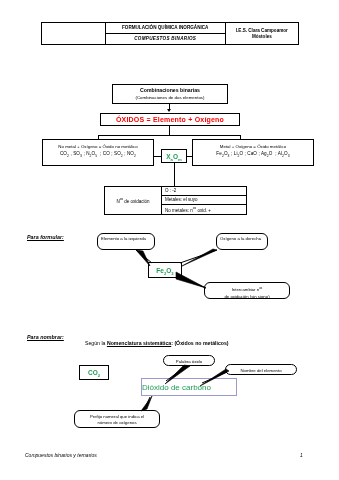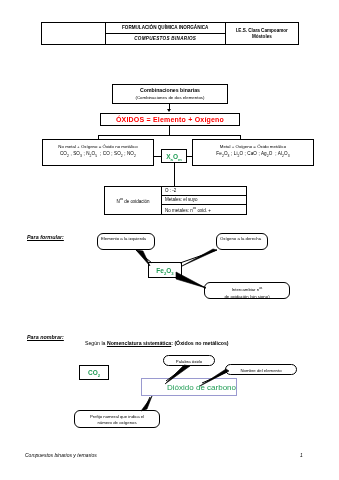--- a/index.html
+++ b/index.html
@@ -193,21 +193,21 @@
 
   #box-dioxido {
     position: absolute;
     left: 141px; top: 378px;
     width: 96px; height: 18px;
     border: 1px solid #9a9ad0;
     box-sizing: border-box;
     color: #1f9c54;
     font-size: 8px;
     line-height: 17px;
-    text-align: right;
+    text-align: left;
   }
 
   
   #nomen-line {
     position: absolute;
     left: 85px; top: 340px;
     font-size: 5.2px;
     white-space: nowrap;
   }
   #nomen-line b { text-decoration: underline; }

